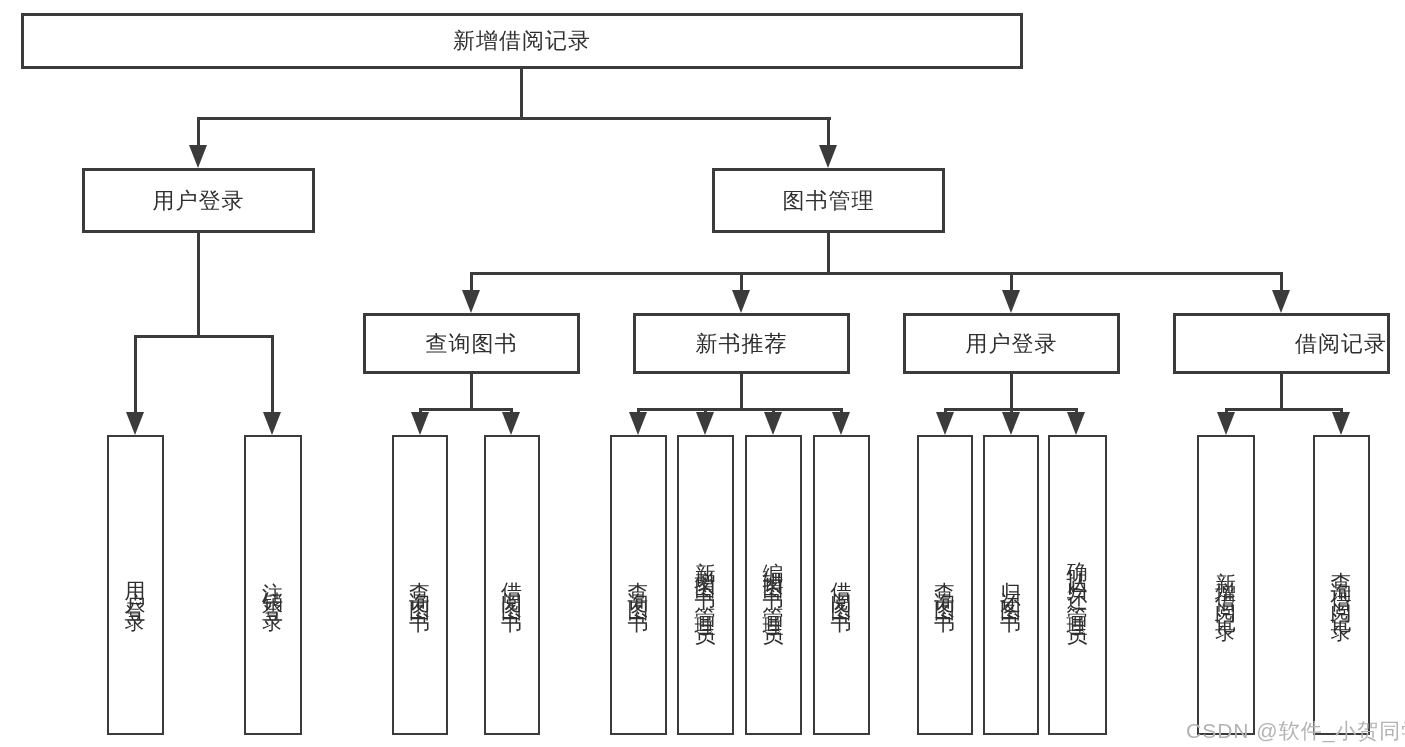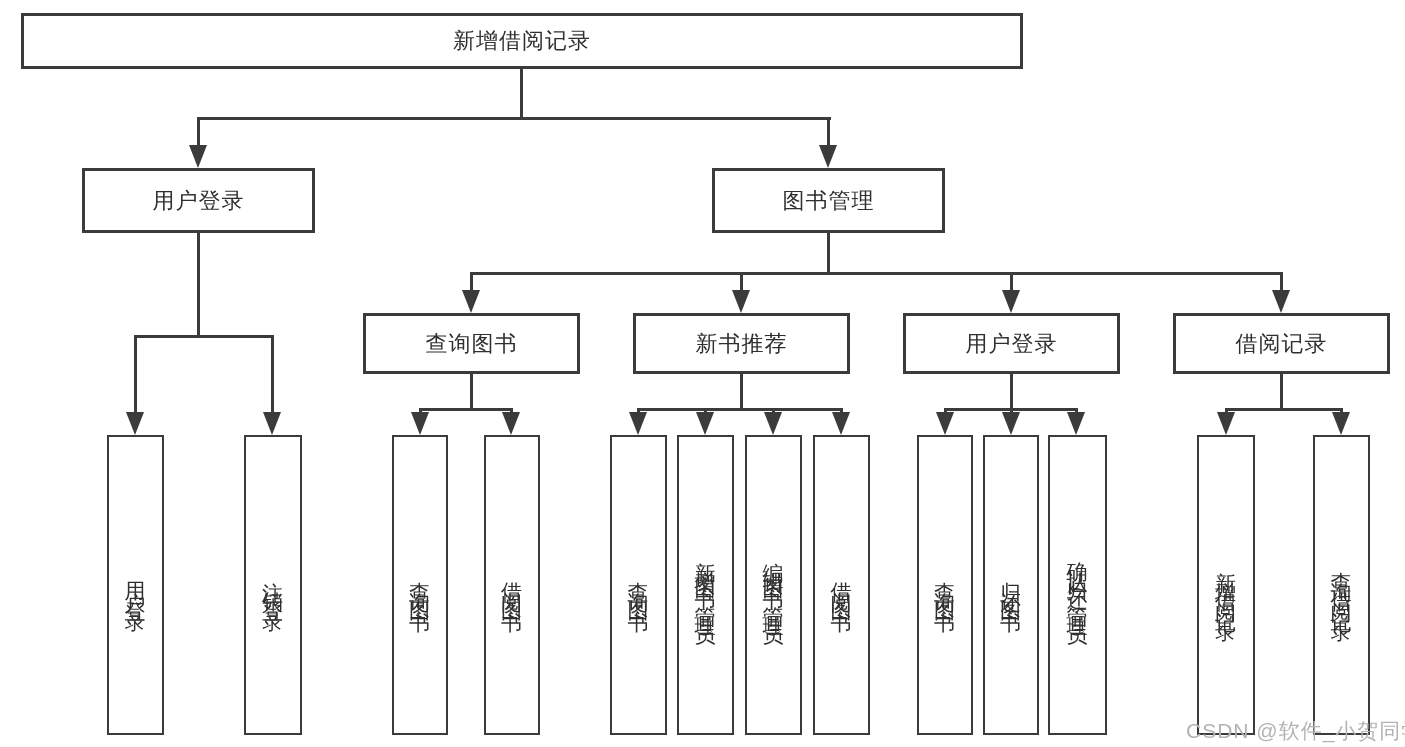--- a/index.html
+++ b/index.html
@@ -89,21 +89,21 @@
   </div>
 
   <div class="box" style="left:633px;top:313px;width:217px;height:61px;">
     <span>新书推荐</span>
   </div>
 
   <div class="box" style="left:903px;top:313px;width:217px;height:61px;">
     <span>用户登录</span>
   </div>
 
-  <div class="box" style="left:1173px;top:313px;width:217px;height:61px;">
+  <div class="box" style="left:1173px;top:313px;width:217px;height:61px;justify-content:flex-end;">
     <span>借阅记录</span>
   </div>
 
   <div class="leafbox" style="left:107px;top:435px;width:57px;height:300px;">
     <span class="vtext">用户登录</span>
   </div>
   <div class="leafbox" style="left:244px;top:435px;width:58px;height:300px;">
     <span class="vtext">注销登录</span>
   </div>
 

